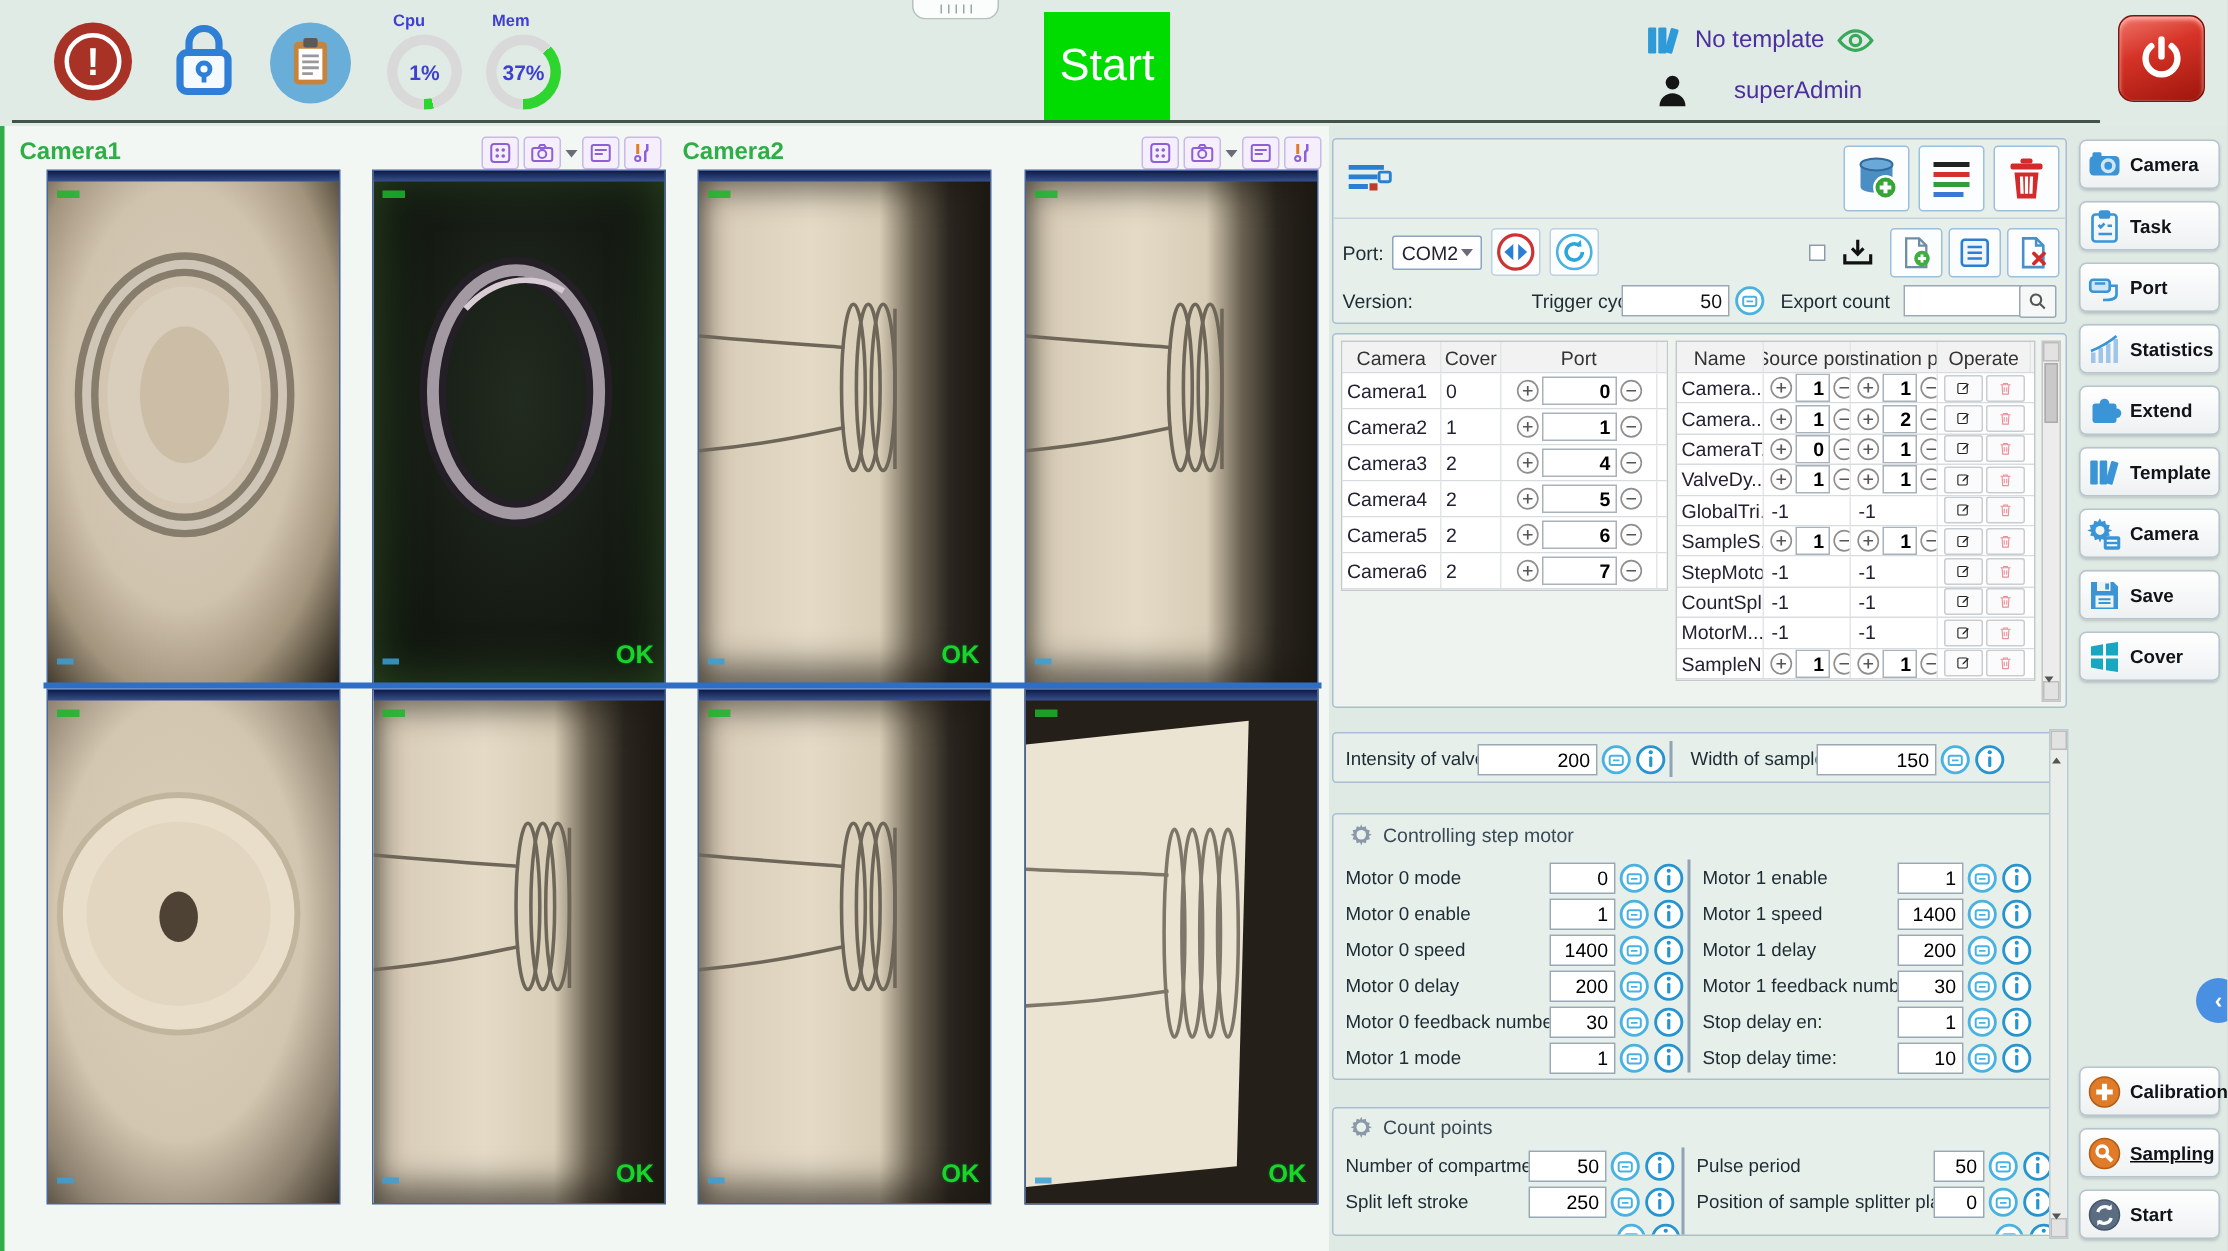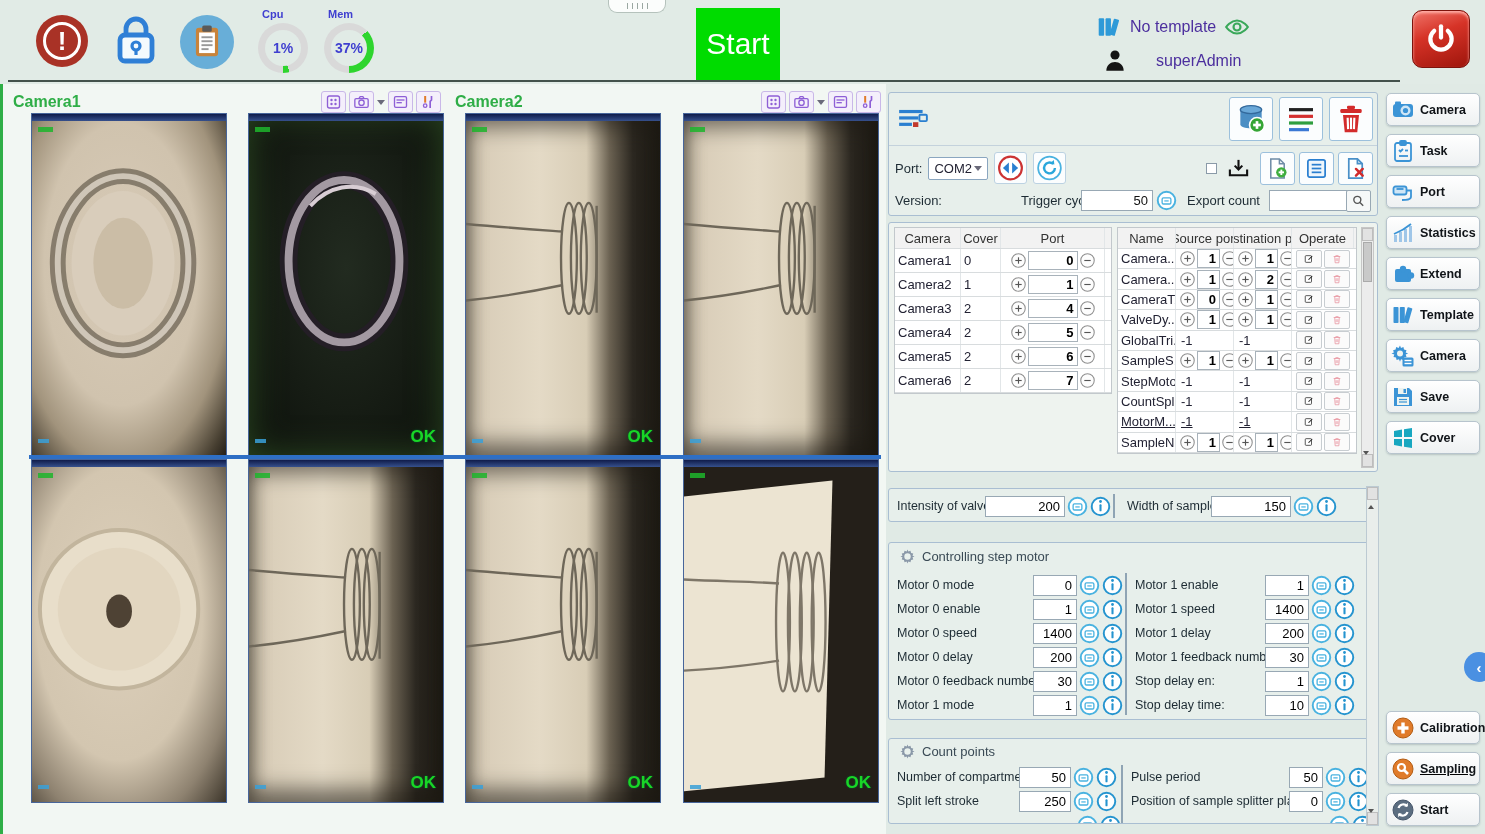--- a/index.html
+++ b/index.html
@@ -841,21 +841,21 @@
                 </svg></span>
               <span class="opbtn"><svg viewBox="0 0 24 24" fill="none" stroke="#e8909c" stroke-width="1.8">
                   <path d="M4 6h16"></path>
                   <path d="M9 6V4h6v2"></path>
                   <path d="M6.5 6l1 15h9l1-15"></path>
                   <line x1="10" y1="10" x2="10" y2="17"></line>
                   <line x1="14" y1="10" x2="14" y2="17"></line>
                 </svg></span>
             </div>
           </div>
-          <div class="trow" style="height: 20.4px; text-decoration: underline;">
+          <div class="trow" style="height: 20.4px;">
             <div class="tc" style="width: 58px;">MotorM...</div>
             <div class="tc" style="width: 58px; padding-left: 5px;">-1</div>
             <div class="tc" style="width: 58px; padding-left: 5px;">-1</div>
             <div class="tc center" style="width: 62px; border-right: none;">
               <span class="opbtn"><svg viewBox="0 0 24 24">
                   <rect x="3" y="4" width="15" height="16" rx="2" fill="#fff" stroke="#222" stroke-width="1.8"></rect>
                   <path d="M20.5 5.5l-8 8-2.5 1 1-2.5 8-8z" fill="#222"></path>
                 </svg></span>
               <span class="opbtn"><svg viewBox="0 0 24 24" fill="none" stroke="#e8909c" stroke-width="1.8">
                   <path d="M4 6h16"></path>

